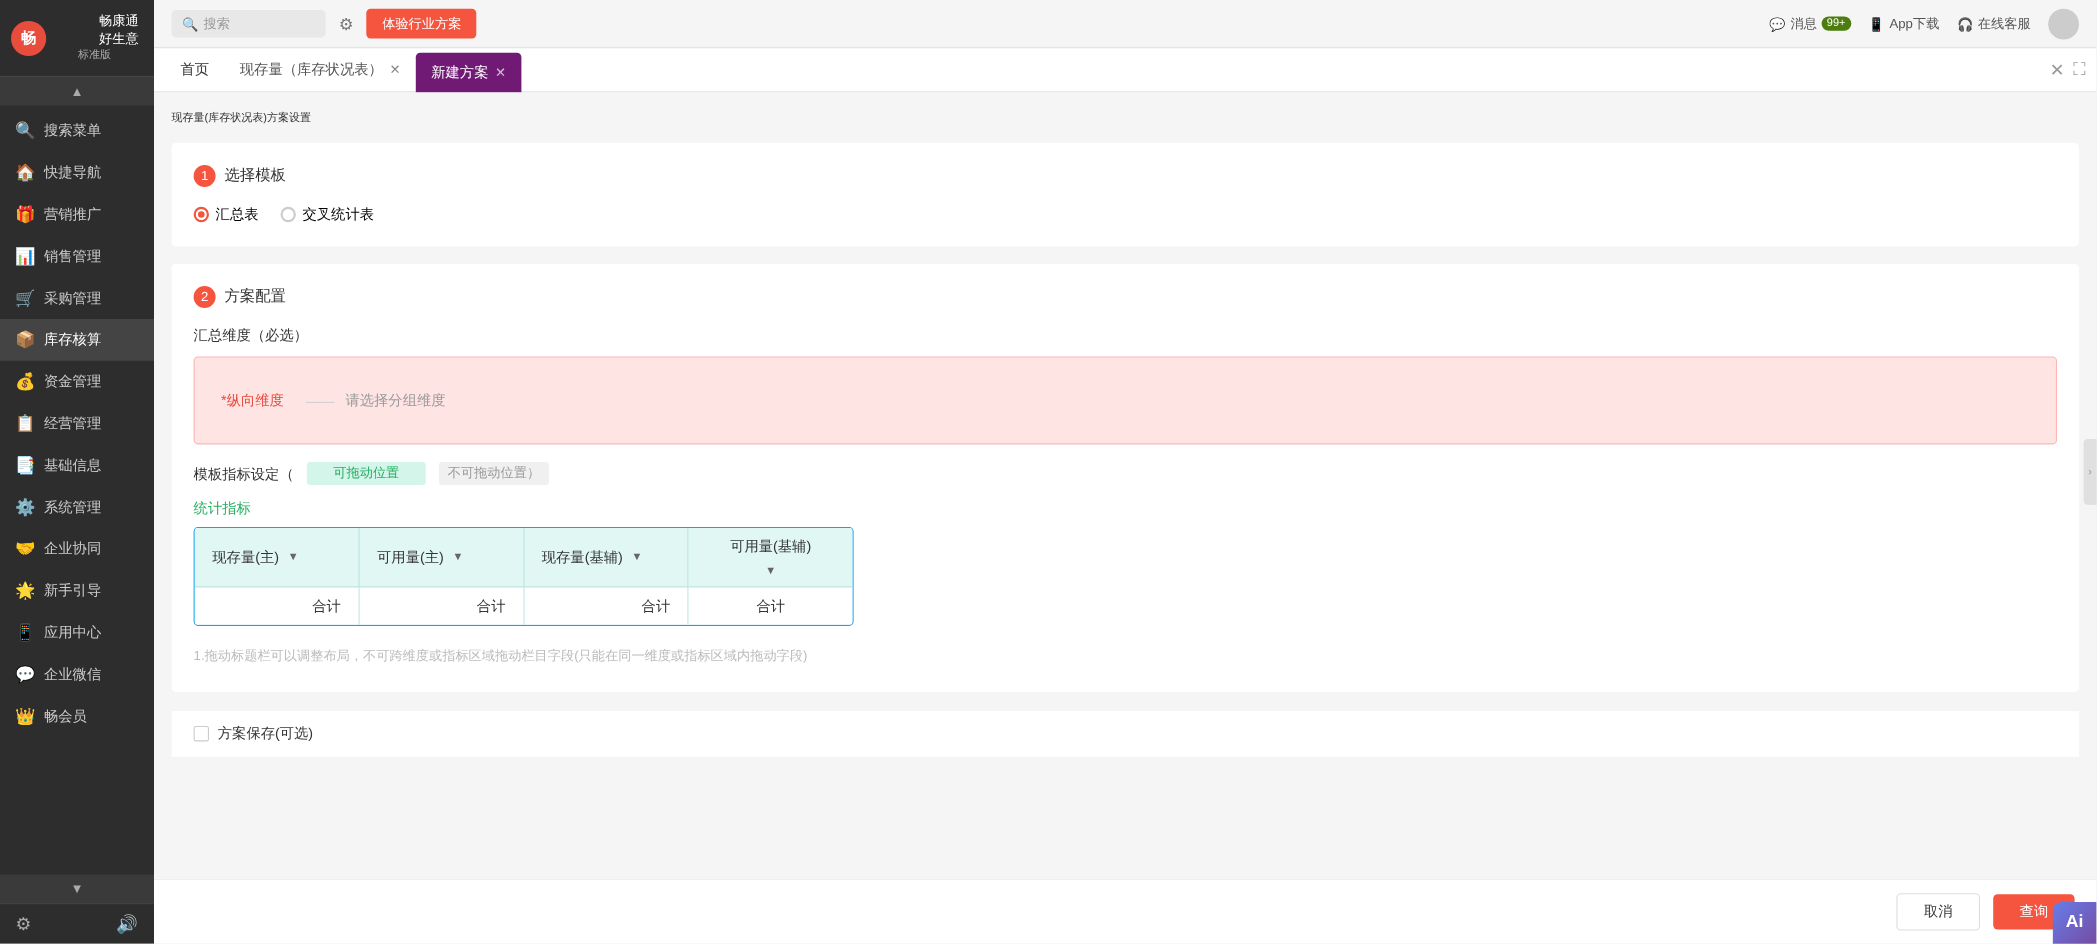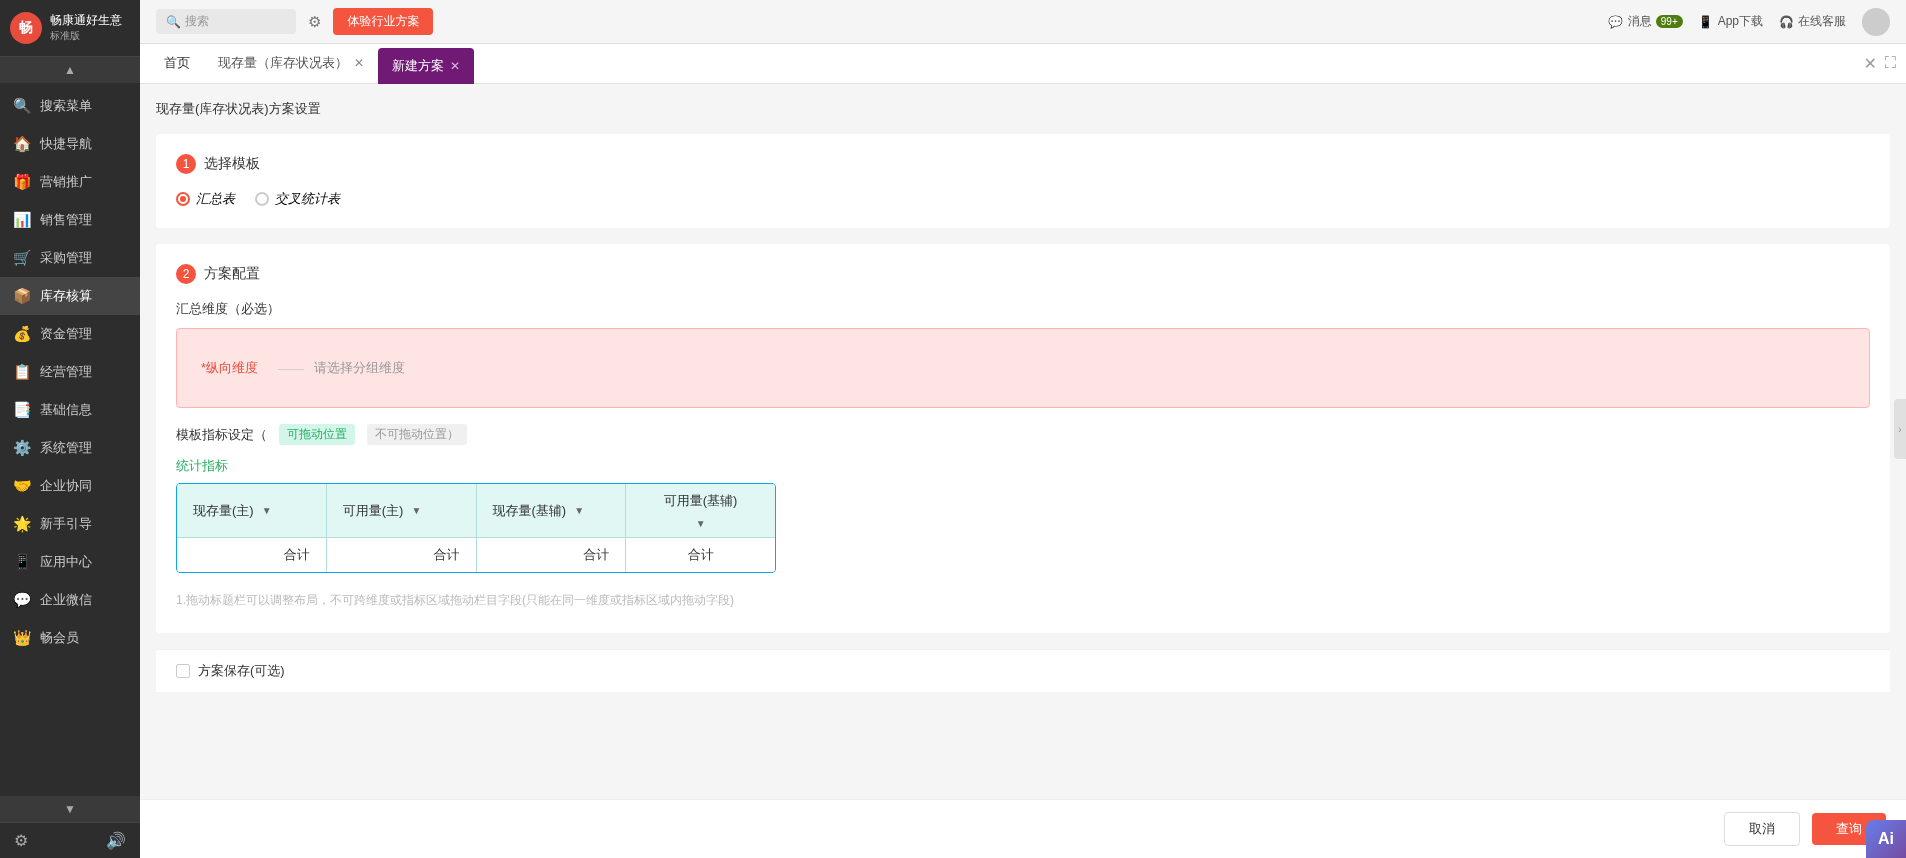--- a/index.html
+++ b/index.html
@@ -28,22 +28,22 @@
       background: #e74c3c;
       border-radius: 50%;
       display: flex;
       align-items: center;
       justify-content: center;
       color: white;
       font-weight: bold;
       font-size: 14px;
       flex-shrink: 0;
     }
-    .sidebar-title { font-size: 12px; color: #fff; line-height: 1.3; }
-    .sidebar-subtitle { font-size: 10px; color: #aaa; }
+    .sidebar-title { font-size: 12px; color: #fff; line-height: 1.3; margin-left: 40px; }
+    .sidebar-subtitle { font-size: 10px; color: #aaa; margin-left: 21px; }
 
     .sidebar-nav { flex: 1; overflow-y: auto; padding: 4px 0; }
     .sidebar-item {
       display: flex;
       align-items: center;
       gap: 8px;
       padding: 10px 14px;
       cursor: pointer;
       color: #ccc;
       font-size: 13px;
@@ -180,21 +180,21 @@
     .panel-ctrl-btn { font-size: 16px; color: #999; cursor: pointer; }
 
     
     .content {
       flex: 1;
       overflow-y: auto;
       background: #f5f5f5;
       padding: 16px;
     }
     .page-title {
-      font-size: 13px;
+      font-size: 10px;
       color: #333;
       margin-bottom: 16px;
     }
 
     
     .section-card {
       background: white;
       border-radius: 4px;
       padding: 20px;
       margin-bottom: 16px;
@@ -214,21 +214,21 @@
       display: flex;
       align-items: center;
       justify-content: center;
       font-size: 12px;
       flex-shrink: 0;
     }
     .section-title { font-size: 14px; color: #333; font-weight: 500; }
 
     
     .radio-group { display: flex; align-items: center; gap: 20px; }
-    .radio-item { display: flex; align-items: center; gap: 6px; cursor: pointer; font-size: 13px; font-style: italic; }
+    .radio-item { display: flex; align-items: center; gap: 6px; cursor: pointer; font-size: 13px; }
     .radio-circle {
       width: 14px; height: 14px;
       border-radius: 50%;
       border: 2px solid #ccc;
       display: flex; align-items: center; justify-content: center;
       flex-shrink: 0;
     }
     .radio-circle.checked {
       border-color: #f5543f;
     }
@@ -260,21 +260,21 @@
       display: flex;
       align-items: center;
       gap: 12px;
       margin-bottom: 12px;
       font-size: 13px;
       color: #333;
     }
     .indicator-tag {
       background: #d4f5e9;
       color: #27ae60;
-      padding: 2px 8px;
+      padding: 2px 24px;
       border-radius: 3px;
       font-size: 12px;
     }
     .indicator-tag-gray {
       background: #f0f0f0;
       color: #999;
       padding: 2px 8px;
       border-radius: 3px;
       font-size: 12px;
     }

